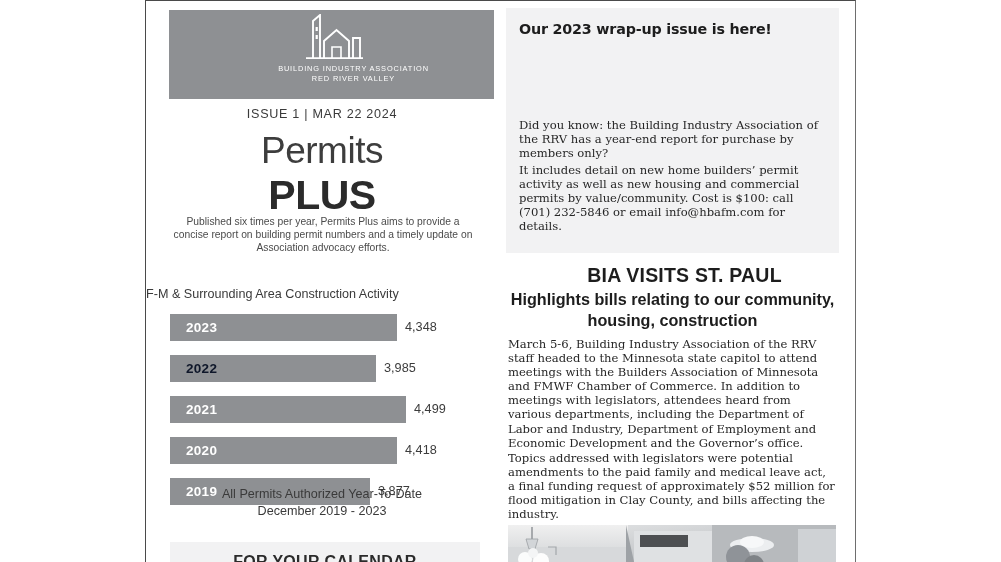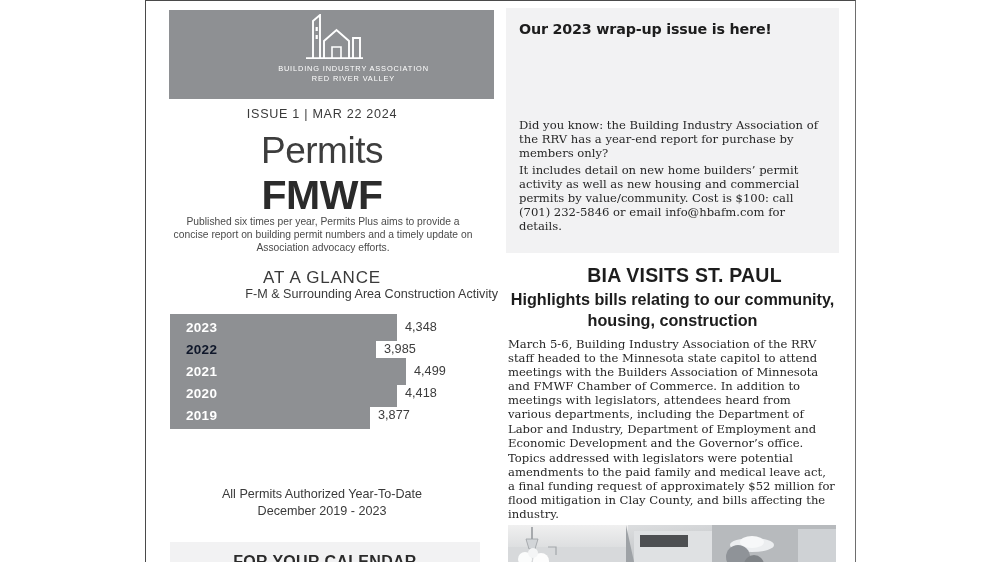--- a/index.html
+++ b/index.html
@@ -146,38 +146,38 @@
     font-weight: 300;
     font-size: 17px;
     letter-spacing: 0.8px;
     color: #3a3a3a;
   }
 
   .glance-sub {
     position: absolute;
     top: 286px;
     left: 0; right: 0;
-    text-align: right;
+    text-align: left;
     font-family: "Liberation Sans", sans-serif;
     font-size: 12.6px;
     color: #3a3a3a;
   }
 
   
   #bar-chart {
     position: absolute;
     top: 313px;
     left: 24px;
     width: 310px;
   }
 
   .bar-row {
     position: relative;
     height: 22px;
-    margin-bottom: 0;
+    margin-bottom: 19px;
     padding-left: 48px;
   }
 
   .bar-fill {
     position: absolute;
     left: 0;
     top: 0;
     height: 27px;
     background: #8e9093;
   }
@@ -346,24 +346,23 @@
               </svg>
             </span>
           </div>
           <div class="logo-sub1">BUILDING INDUSTRY ASSOCIATION</div>
           <div class="logo-sub2">RED RIVER VALLEY</div>
         </div>
       </div>
 
       <div class="issue-line">ISSUE 1 | MAR 22 2024</div>
       <div class="masthead-permits">Permits</div>
-      <div class="masthead-plus">FMWF</div>
+      <div class="masthead-plus">PLUS</div>
       <div class="masthead-desc">Published six times per year, Permits Plus aims to provide a concise report on building permit numbers and a timely update on Association advocacy efforts.</div>
 
-      <div class="glance-title">AT A GLANCE</div>
       <div class="glance-sub">F-M &amp; Surrounding Area Construction Activity</div>
 
       <div id="bar-chart">
           <div class="bar-row">
             <div class="bar-fill" style="width: 227px; background: rgb(142, 144, 147);"></div>
             <div class="bar-label" style="color: rgb(255, 255, 255);">2023</div>
             <div class="bar-value" style="left: 235px; color: rgb(60, 60, 60);">4,348</div>
           </div>
           <div class="bar-row">
             <div class="bar-fill" style="width: 206px; background: rgb(142, 144, 147);"></div>

